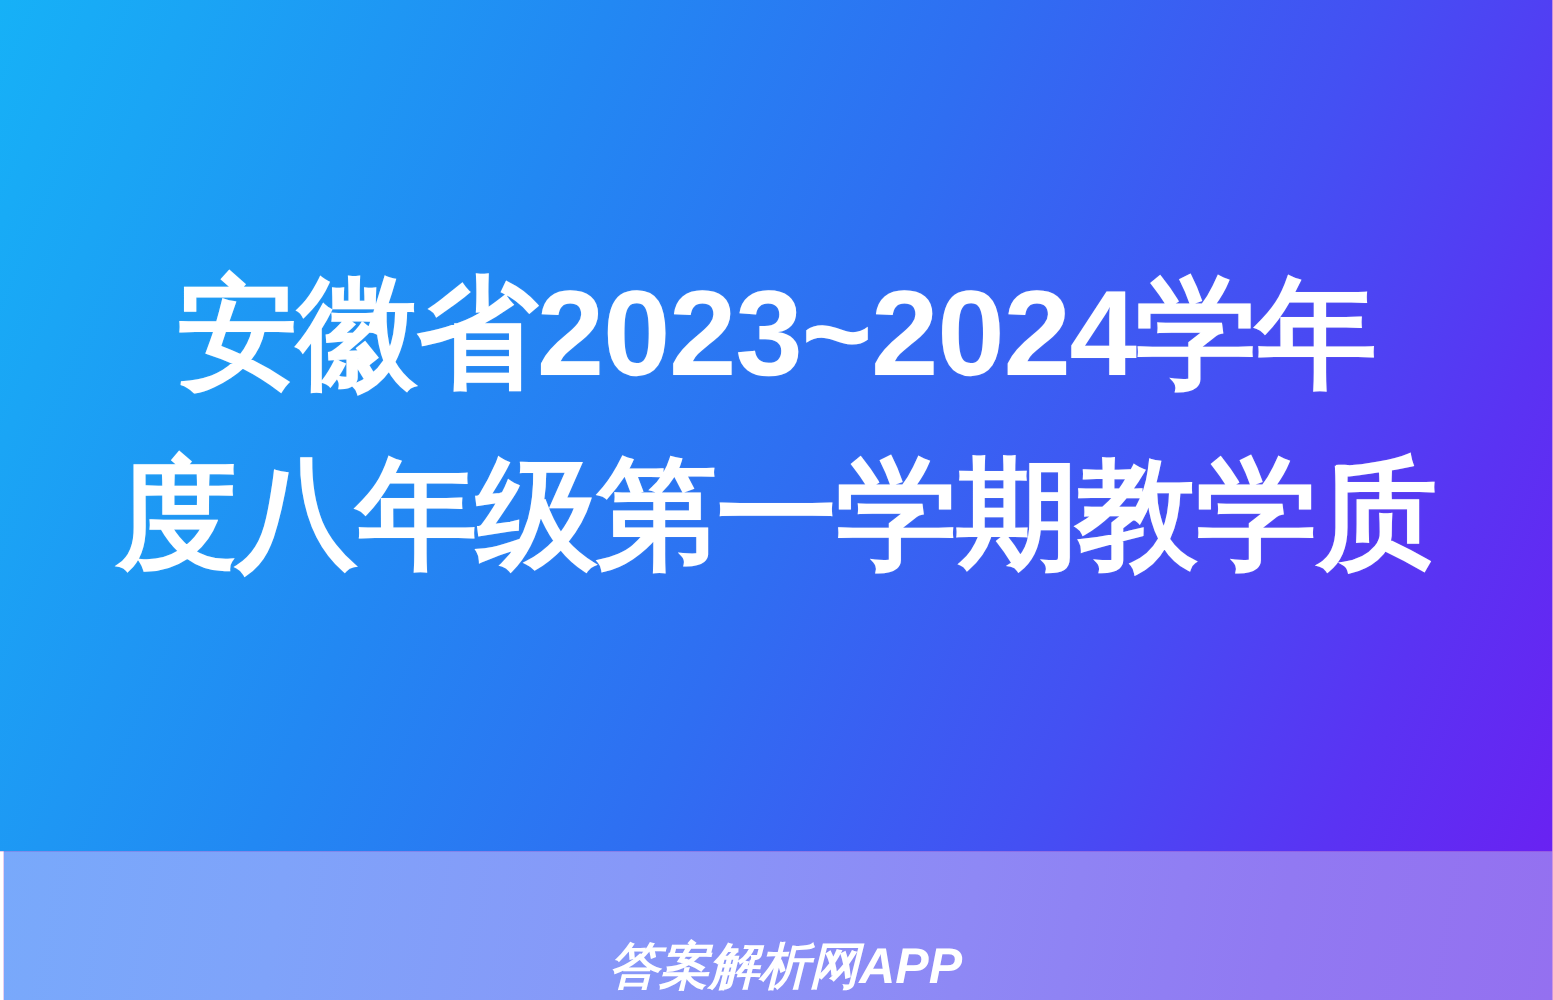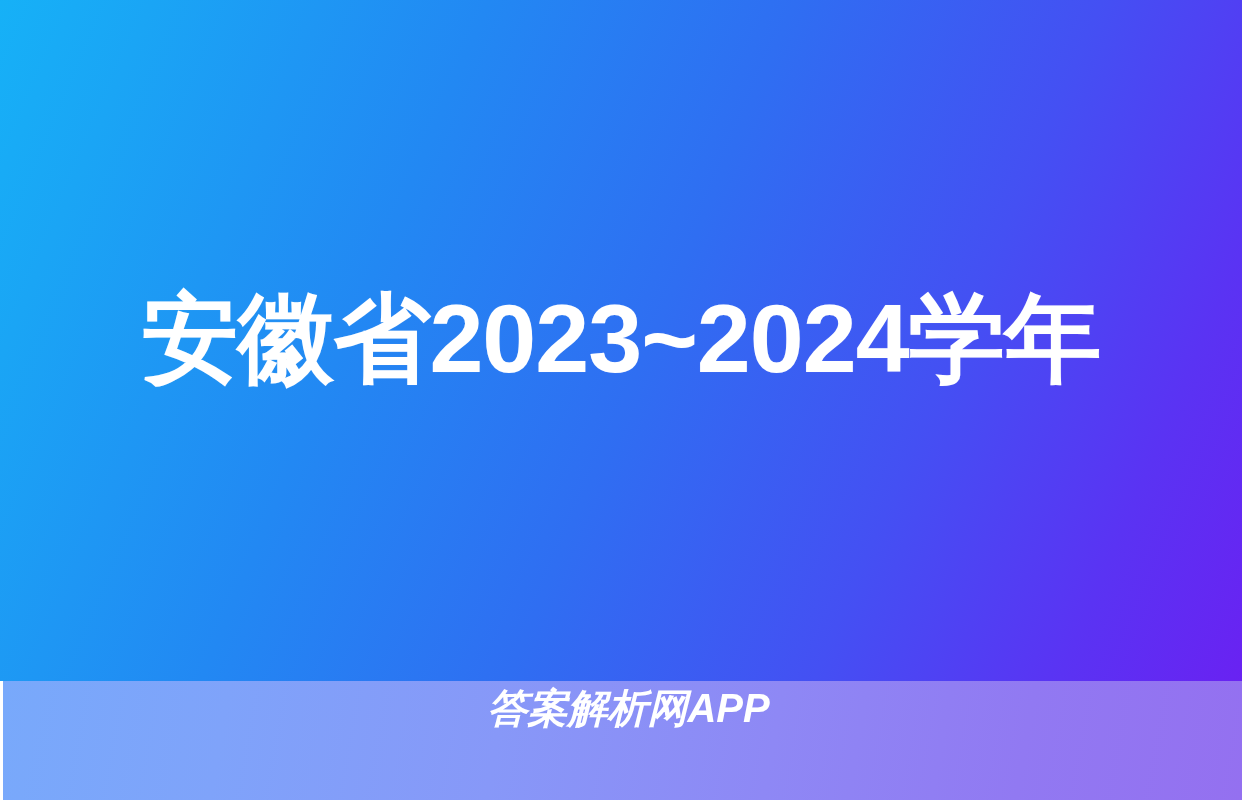--- a/index.html
+++ b/index.html
@@ -76,21 +76,21 @@
     background-image:
       linear-gradient(100deg,
         #78a9fb 0%,
         #7fa3fa 18%,
         #8798f8 40%,
         #8e88f5 62%,
         #9179f2 82%,
         #9470f0 100%);
     border-left: 3px solid #ffffff;
     display: flex;
-    align-items: flex-start;
+    align-items: flex-end;
     justify-content: center;
   }
 
   .band-text {
     color: #ffffff;
     font-size: 40px;
     font-weight: 700;
     font-style: italic;
     letter-spacing: 0px;
     white-space: nowrap;
@@ -99,20 +99,21 @@
 </style>
 </head>
 <body>
 
 <div class="canvas">
 
   <div class="hero">
     <div class="hero-inner">
       <div class="title-block">
         <span class="title-line">安徽省2023~2024学年</span>
+        <span class="title-line">度八年级第一学期教学质</span>
       </div>
     </div>
   </div>
 
   <div class="band">
     <span class="band-text">答案解析网APP</span>
   </div>
 
 </div>
 

